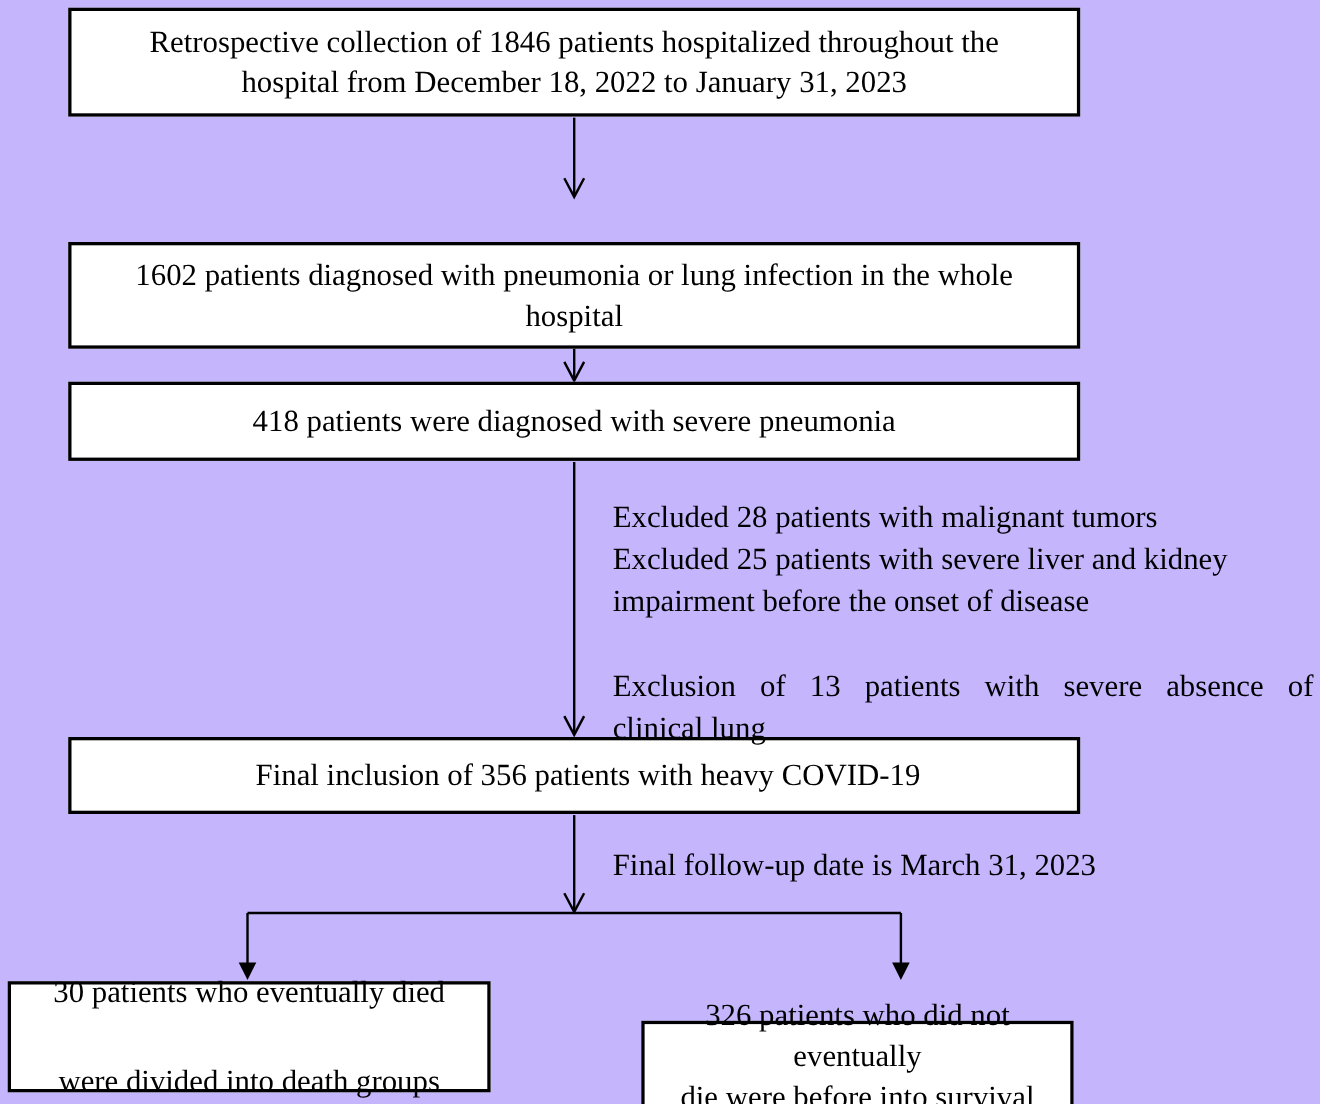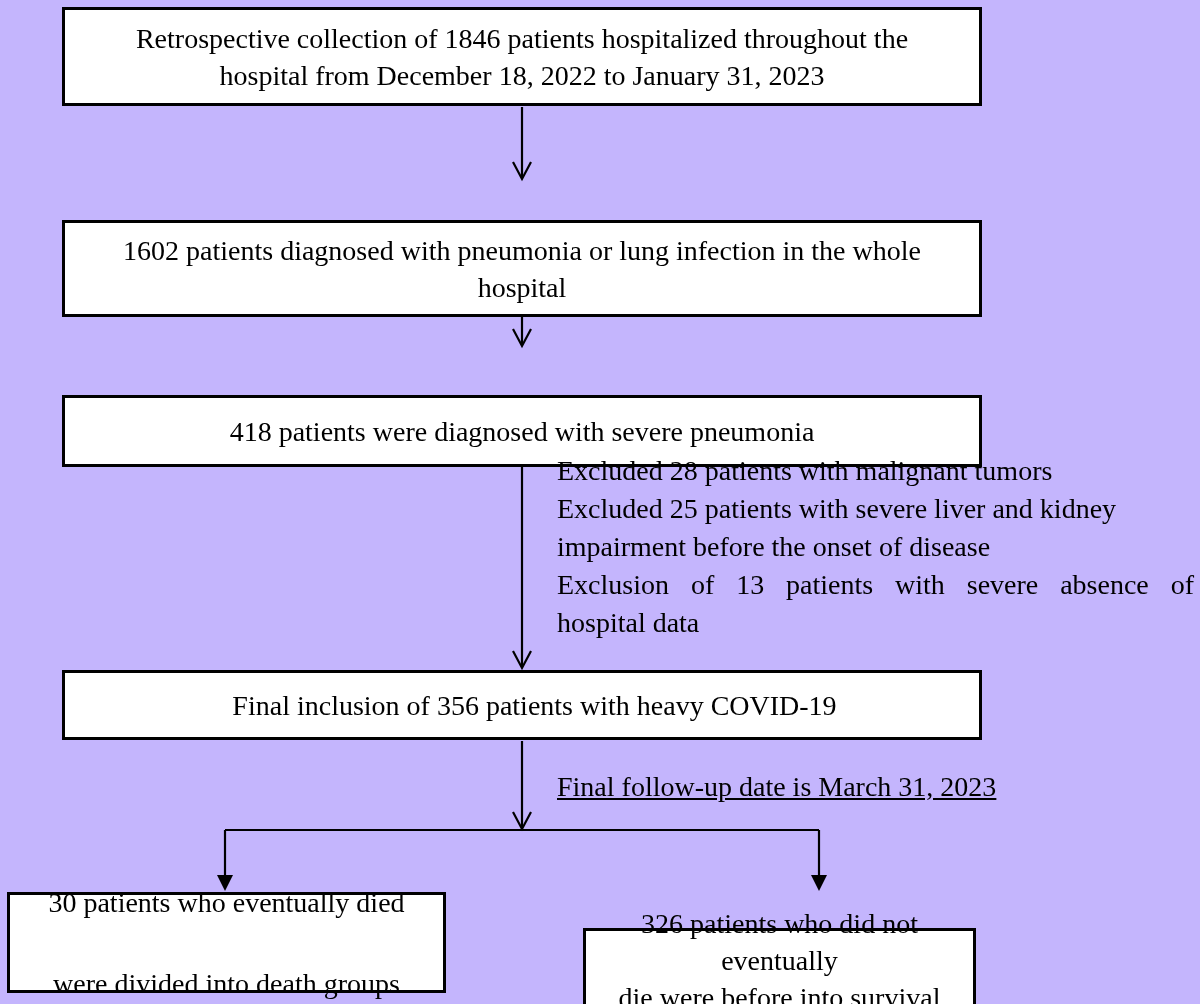--- a/index.html
+++ b/index.html
@@ -37,20 +37,21 @@
     font-size: 28px;
     line-height: 38px;
     text-align: left;
   }
   .note .line {
     width: 100%;
   }
   .note .line.justify {
     text-align: justify;
     text-align-last: justify;
+    margin-top: 40px;
   }
   .connectors {
     position: absolute;
     left: 0;
     top: 0;
     width: 1200px;
     height: 1004px;
   }
   .connectors path,
   .connectors line {
@@ -108,21 +109,21 @@
   <div class="box" style="left:62px; top:7px; width:920px; height:99px;">
     <div class="line">Retrospective collection of 1846 patients hospitalized throughout the</div>
     <div class="line">hospital from December 18, 2022 to January 31, 2023</div>
   </div>
 
   <div class="box" style="left:62px; top:180px; width:920px; height:97px;margin-top:40px;">
     <div class="line">1602 patients diagnosed with pneumonia or lung infection in the whole</div>
     <div class="line">hospital</div>
   </div>
 
-  <div class="box" style="left:62px; top:347px; width:920px; height:72px;margin-top:48px;">
+  <div class="box" style="left:62px; top:347px; width:920px; height:72px;">
     <div class="line">418 patients were diagnosed with severe pneumonia</div>
   </div>
 
   <div class="box" style="left:62px; top:670px; width:920px; height:70px;padding-left:25px;">
     <div class="line">Final inclusion of 356 patients with heavy COVID-19</div>
   </div>
 
   <div class="box" style="left:7px; top:892px; width:439px; height:101px;gap:44px;">
     <div class="line">30 patients who eventually died</div>
     <div class="line">were divided into death groups</div>
@@ -131,18 +132,18 @@
   <div class="box" style="left:583px; top:928px; width:393px; height:101px;">
     <div class="line">326 patients who did not eventually</div>
     <div class="line">die were before into survival groups</div>
   </div>
 
   <div class="note" style="left:557px; top:452px; width:637px;">
     <div class="line">Excluded 28 patients with malignant tumors</div>
     <div class="line">Excluded 25 patients with severe liver and kidney</div>
     <div class="line">impairment before the onset of disease</div>
     <div class="line justify">Exclusion of 13 patients with severe absence of</div>
-    <div class="line">hospital data</div>
+    <div class="line">clinical lung</div>
   </div>
 
-  <div class="note" style="left:557px; top:768px; width:600px;text-decoration:underline;">Final follow-up date is March 31, 2023</div>
+  <div class="note" style="left:557px; top:768px; width:600px;">Final follow-up date is March 31, 2023</div>
 
 </div>
 
 </body></html>

